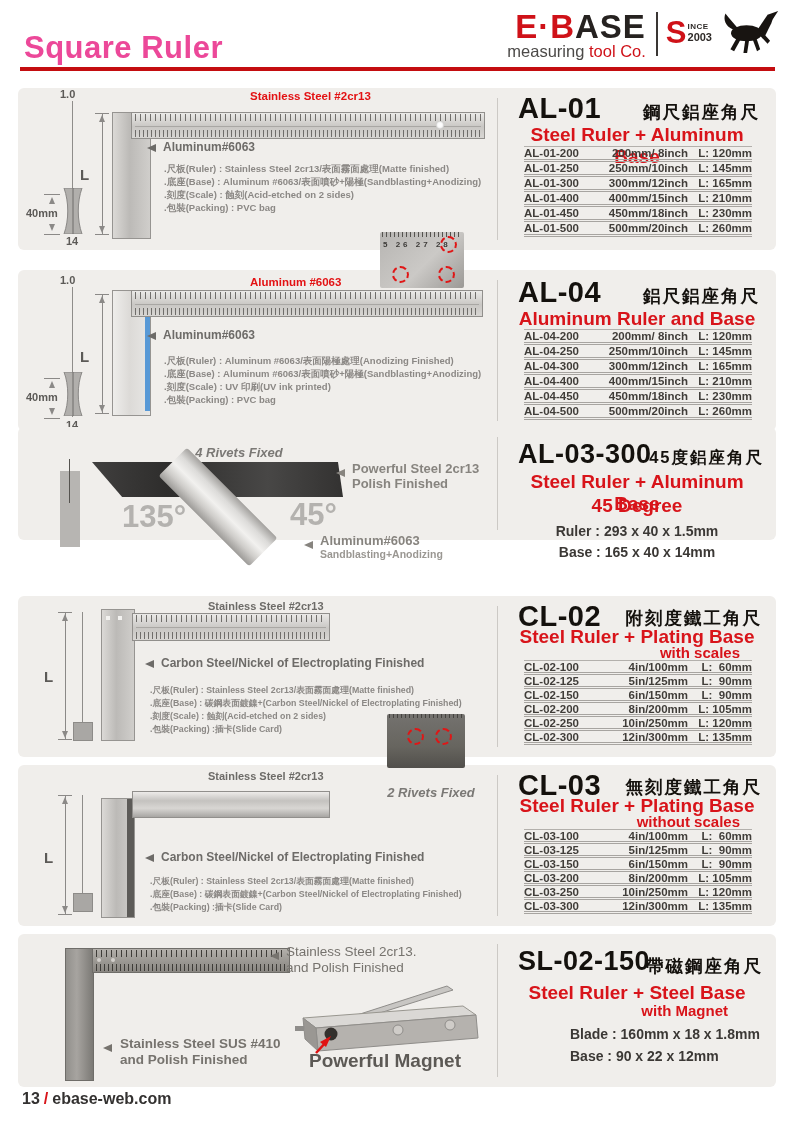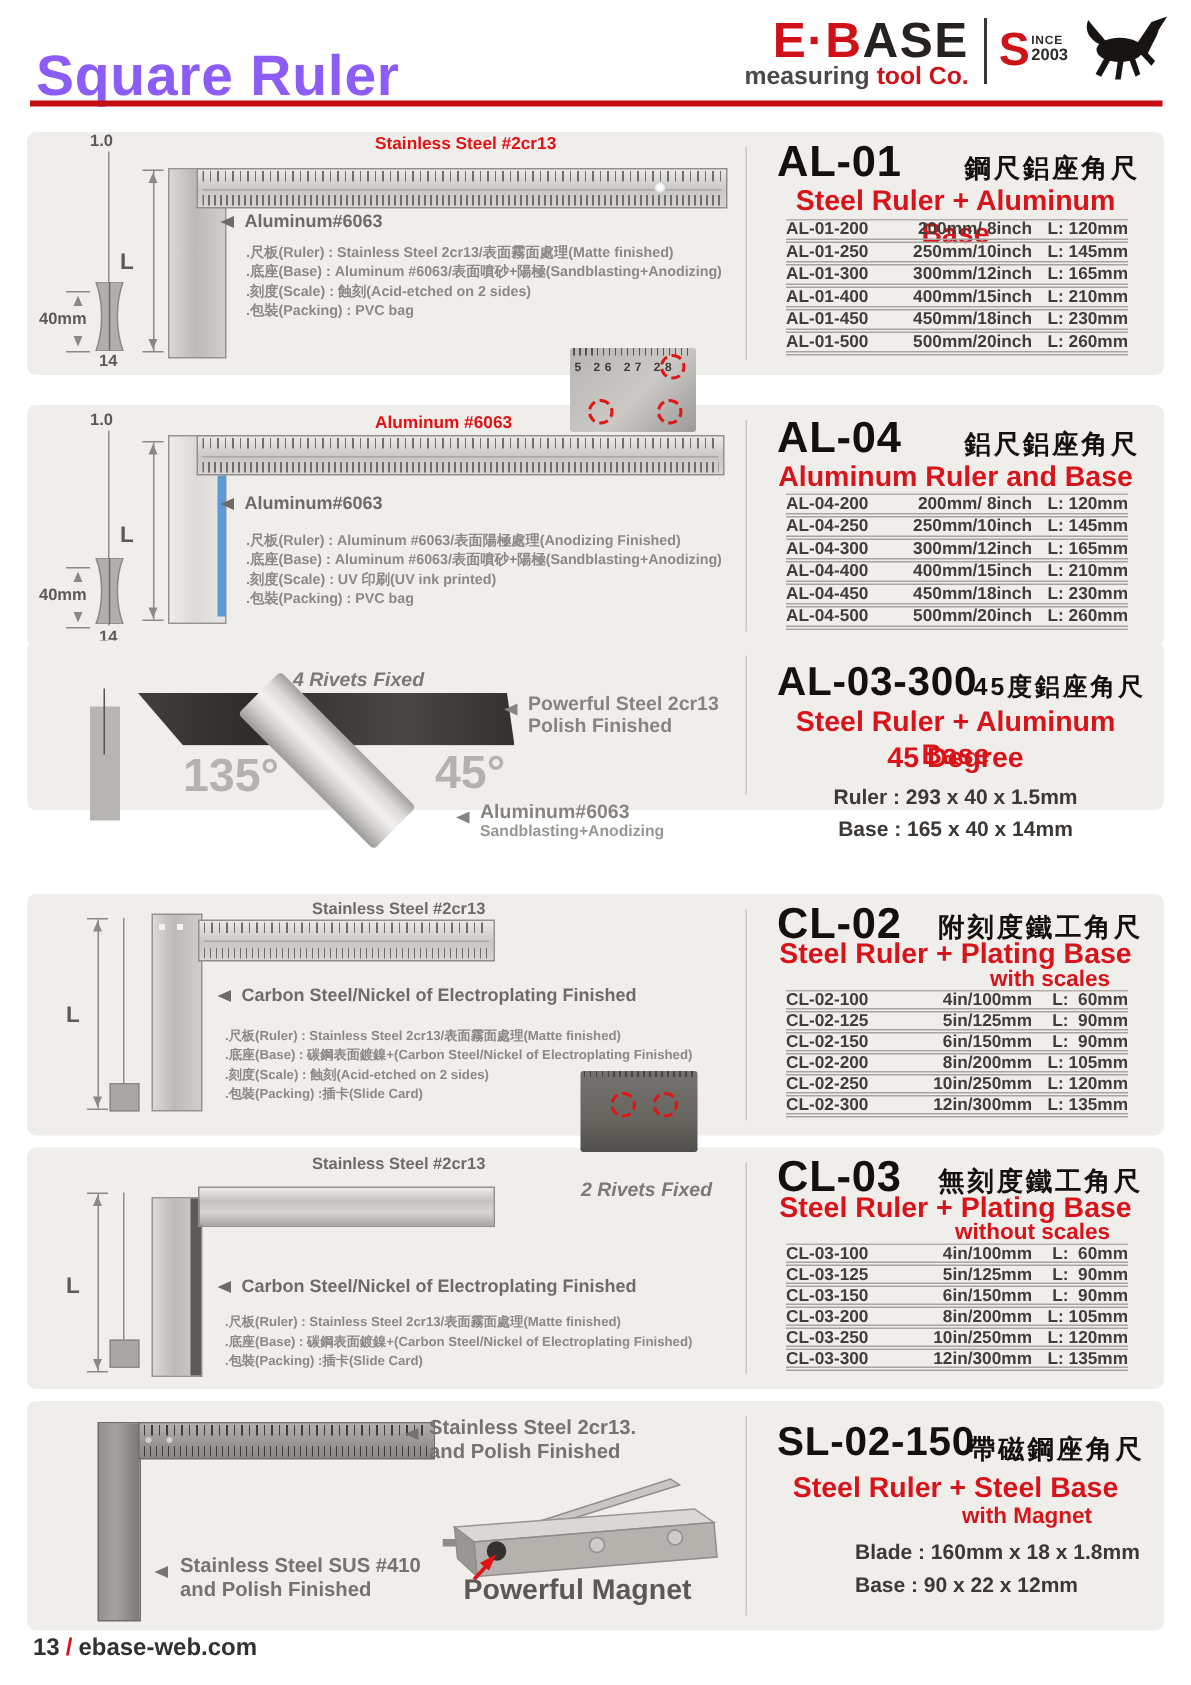--- a/index.html
+++ b/index.html
@@ -1,25 +1,25 @@
 <!DOCTYPE html>
 <html><head>
 <meta charset="utf-8">
 <style>
   html,body{margin:0;padding:0;background:#ffffff;}
   #page{position:relative;width:794px;height:1123px;background:#ffffff;overflow:hidden;
         font-family:"Liberation Sans","DejaVu Sans",sans-serif;}
   
-  .page-title{position:absolute;left:24px;top:30px;font-size:38px;font-weight:bold;color:#8b5cf6;letter-spacing:.5px;}
+  .page-title{position:absolute;left:24px;top:30px;font-size:31px;font-weight:bold;color:#ec4899;letter-spacing:.5px;}
   .title-rule{position:absolute;left:20px;right:19px;top:67px;height:4px;background:#c40d10;}
   .logo{position:absolute;right:14px;top:4px;display:flex;align-items:flex-start;}
   .brand-block{text-align:right;margin-top:8px;}
   .brand{font-size:33px;font-weight:bold;letter-spacing:1px;line-height:30px;}
   .brand .r{color:#cf1118;} .brand .k{color:#262220;}
-  .tagline{font-size:16.5px;font-weight:bold;line-height:18px;}
+  .tagline{font-size:16.5px;font-weight:normal;line-height:18px;}
   .tagline .g{color:#4c4a48;} .tagline .r{color:#cf1118;}
   .logo-div{width:2px;height:44px;background:#3a3634;margin:8px 8px 0 10px;}
   .since{display:flex;margin-top:14px;}
   .since .s{font-size:31px;font-weight:bold;color:#cf1118;line-height:30px;}
   .since .col{display:flex;flex-direction:column;margin-left:1px;margin-top:4px;}
   .since .ince{font-size:8px;font-weight:bold;color:#2e2a28;letter-spacing:.5px;}
   .since .yr{font-size:11px;font-weight:bold;color:#2e2a28;}
   .horse{margin-left:6px;margin-top:2px;}
   
   .sec{position:absolute;left:18px;width:758px;background:#f0eeeb;border-radius:6px;}
@@ -467,21 +467,21 @@
   <div class="sec" style="top:934px;height:153px;">
     <div class="vbase" style="left:47px;top:14px;width:27px;height:131px;background:linear-gradient(90deg,#92908c,#a7a4a0 40%,#7b7975);border-color:#6f6d69;"></div>
     <div class="blade" style="left:74px;top:14px;width:196px;height:23px;background:linear-gradient(180deg,#b3b0ab,#989590 60%,#8a8782);border-color:#6f6d69;">
       <div class="tick-a" style="background:repeating-linear-gradient(90deg,#3e3c38 0,#3e3c38 1px,transparent 1px,transparent 5px);"></div>
       <div class="tick-b" style="background:repeating-linear-gradient(90deg,#3e3c38 0,#3e3c38 1px,transparent 1px,transparent 4px);"></div>
       <div style="position:absolute;left:4px;top:9px;width:4px;height:4px;border-radius:50%;background:#d2cfcb;"></div>
       <div style="position:absolute;left:18px;top:9px;width:4px;height:4px;border-radius:50%;background:#d2cfcb;"></div>
     </div>
 
     <div class="ptr" style="left:252px;top:18px;border-right-color:#76736e;"></div>
-    <div style="position:absolute;left:268px;top:10px;font-size:13.5px;font-weight:bold;color:#76736e;line-height:16px;">
+    <div style="position:absolute;left:268px;top:10px;font-size:13.5px;font-weight:normal;color:#76736e;line-height:16px;">
       <div>Stainless Steel 2cr13.</div>
       <div>and Polish Finished</div>
     </div>
 
     <div class="ptr" style="left:85px;top:110px;border-right-color:#76736e;"></div>
     <div style="position:absolute;left:102px;top:102px;font-size:13.5px;font-weight:bold;color:#76736e;line-height:16px;">
       <div>Stainless Steel SUS #410</div>
       <div>and Polish Finished</div>
     </div>
 

